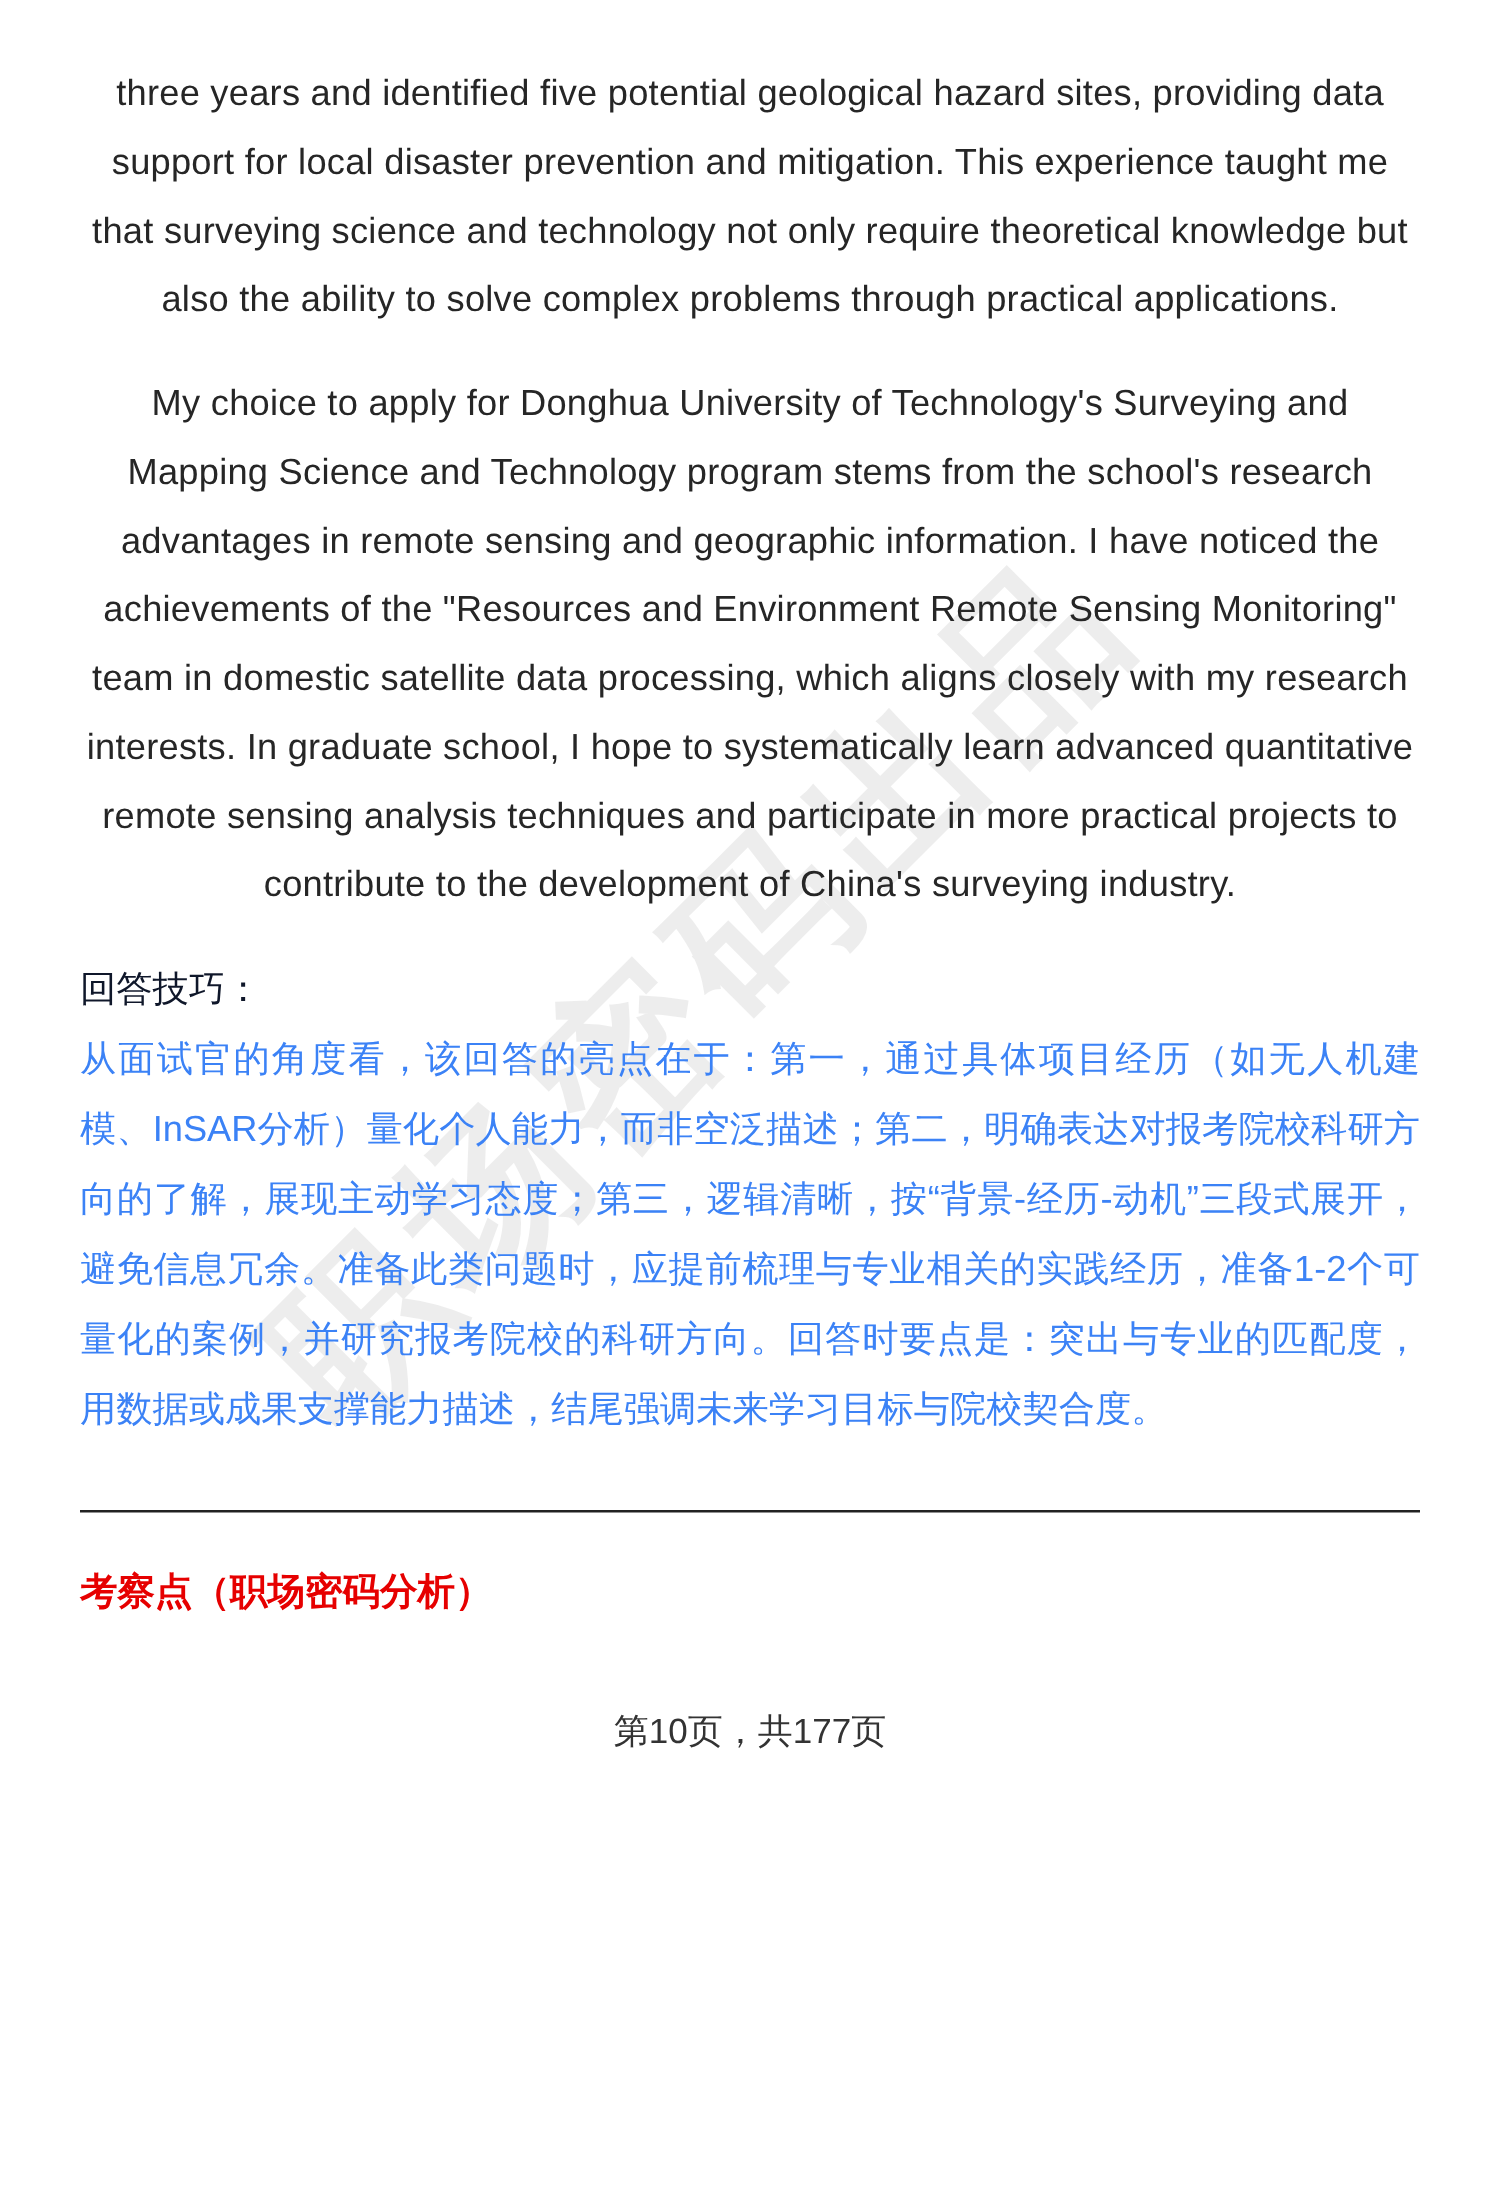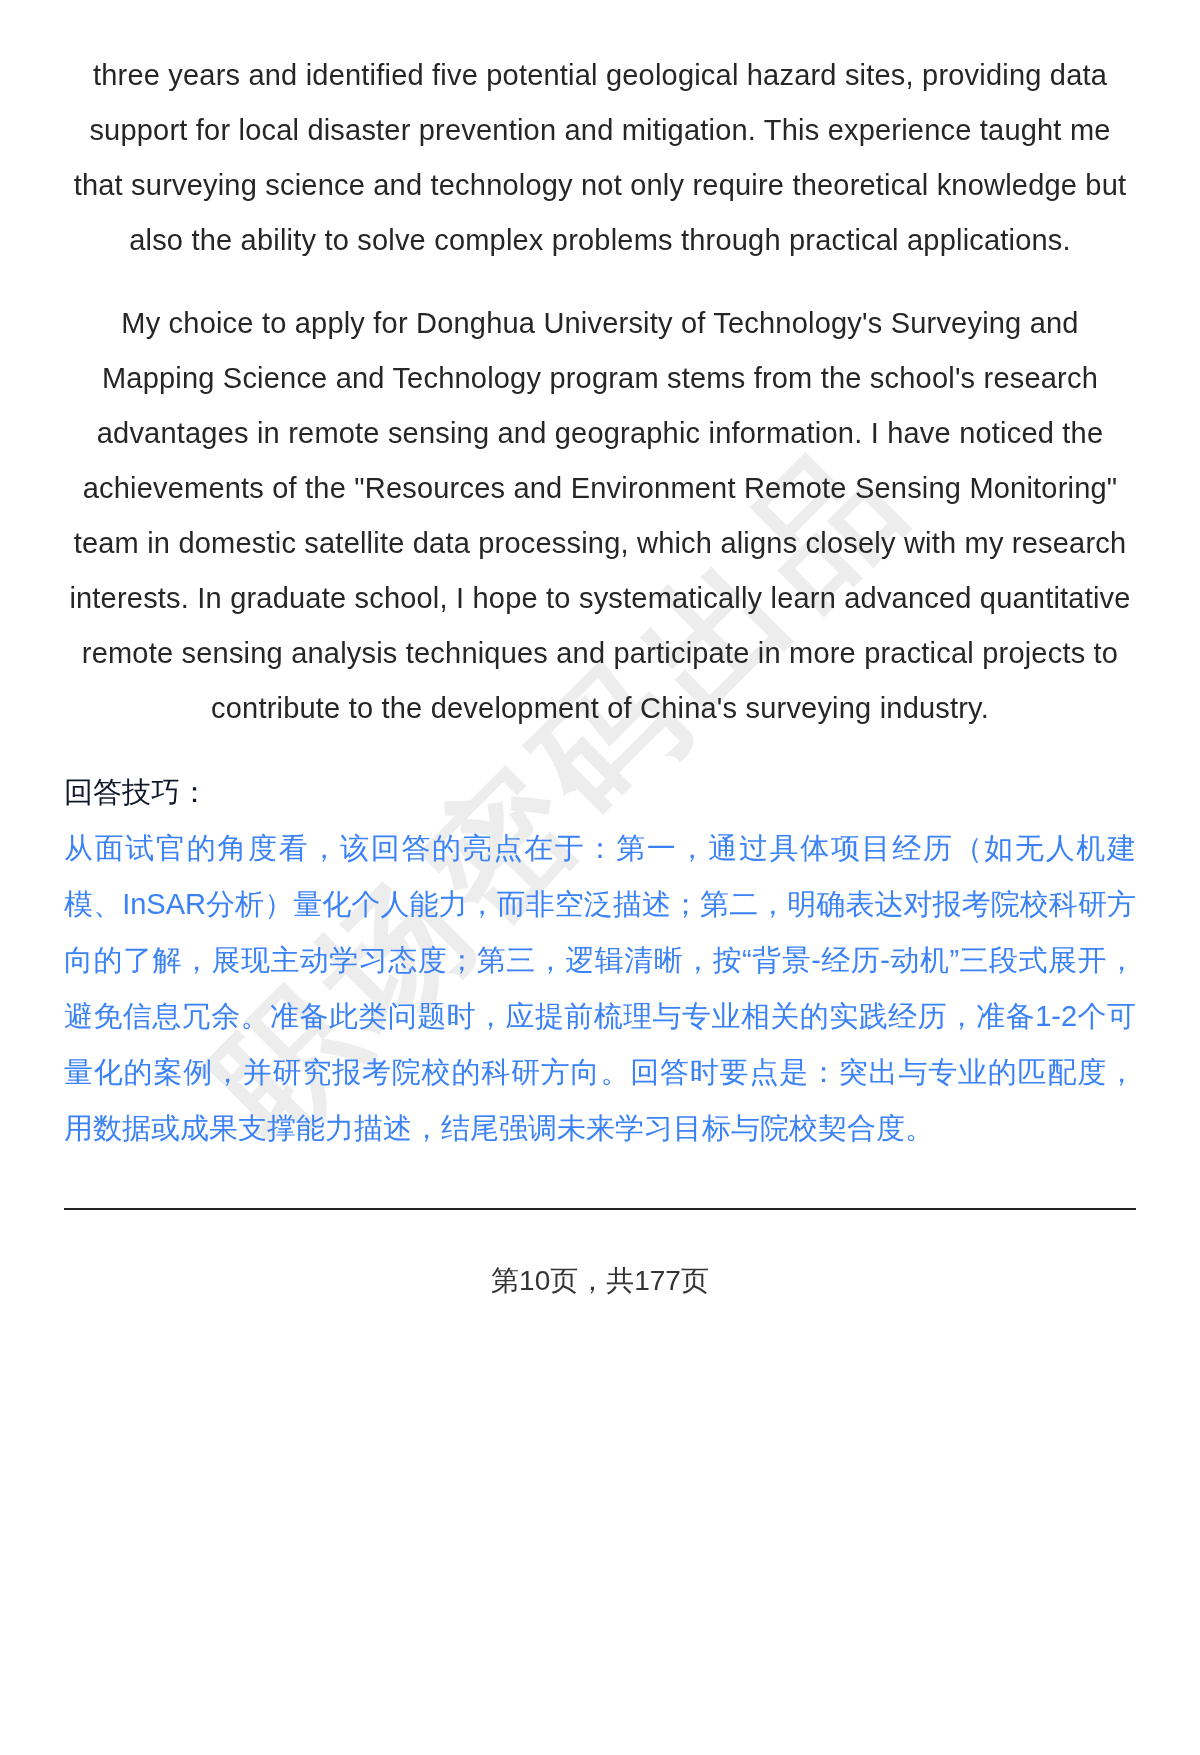--- a/index.html
+++ b/index.html
@@ -76,21 +76,21 @@
     color: #e60000;
     font-weight: bold;
     font-size: 30px;
     line-height: 40px;
     margin-top: 44px;
   }
   .page-footer {
     font-size: 28px;
     color: #333333;
     text-align: center;
-    margin-top: 52px;
+    margin-top: 72px;
   }
 </style>
 </head>
 <body>
 
 <div class="page">
 
   <div class="watermark">职场密码出品</div>
 
   <div class="content">
@@ -99,17 +99,18 @@
 
     <p class="en-paragraph">My choice to apply for Donghua University of Technology's Surveying and Mapping Science and Technology program stems from the school's research advantages in remote sensing and geographic information. I have noticed the achievements of the "Resources and Environment Remote Sensing Monitoring" team in domestic satellite data processing, which aligns closely with my research interests. In graduate school, I hope to systematically learn advanced quantitative remote sensing analysis techniques and participate in more practical projects to contribute to the development of China's surveying industry.</p>
 
     <p class="zh-label">回答技巧：</p>
 
     <p class="zh-body">从面试官的角度看，该回答的亮点在于：第一，通过具体项目经历（如无人机建模、InSAR分析）量化个人能力，而非空泛描述；第二，明确表达对报考院校科研方向的了解，展现主动学习态度；第三，逻辑清晰，按“背景-经历-动机”三段式展开，避免信息冗余。准备此类问题时，应提前梳理与专业相关的实践经历，准备1-2个可量化的案例，并研究报考院校的科研方向。回答时要点是：突出与专业的匹配度，用数据或成果支撑能力描述，结尾强调未来学习目标与院校契合度。</p>
 
     <hr class="divider">
 
 
+    <p class="red-subheading">考察点（职场密码分析）</p>
 
     <p class="page-footer">第10页，共177页</p>
 
   </div>
 </div>
 
 </body></html>

